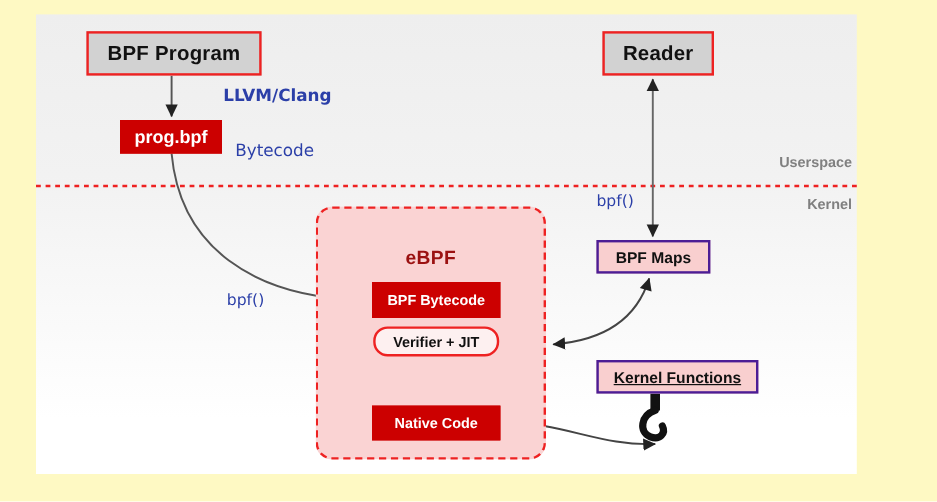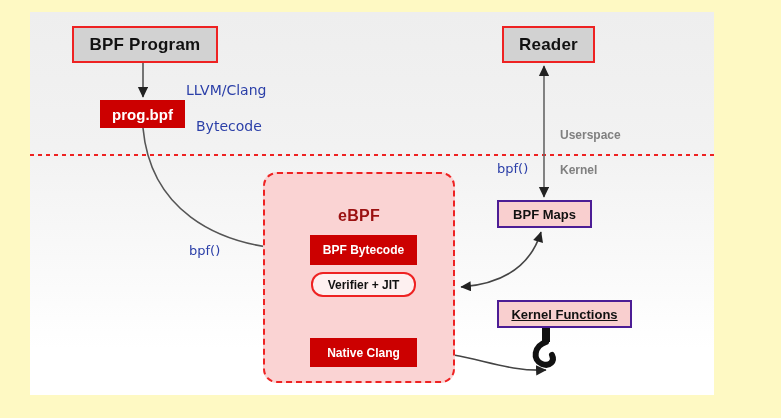--- a/index.html
+++ b/index.html
@@ -111,32 +111,32 @@
   }
 
   
   .annot-blue {
     position: absolute;
     color: #2b3fa8;
     font-family: "DejaVu Sans", sans-serif;
     font-size: 13px;
     white-space: nowrap;
   }
-  #annot-llvm     { left: 186px; top: 82px;  font-size: 14px; }
+  #annot-llvm     { left: 186px; top: 72px;  font-size: 14px; font-weight: bold; }
   #annot-bytecode { left: 196px; top: 118px; font-size: 14px; }
   #annot-bpf-left { left: 189px; top: 243px; font-size: 13px; }
   #annot-bpf-right{ left: 497px; top: 161px; font-size: 13px; }
 
   
   .zone-label {
     position: absolute;
     color: #808080;
     font-size: 12px;
     font-weight: bold;
-    text-align: left;
+    text-align: right;
     white-space: nowrap;
   }
   #label-userspace { left: 560px; top: 128px; width: 150px; }
   #label-kernel    { left: 560px; top: 163px; width: 150px; }
 </style>
 </head>
 <body>
 
 <div id="canvas">
 
@@ -193,21 +193,21 @@
 
   <div class="node box-red" id="node-bpf-bytecode">
     <span>BPF Bytecode</span>
   </div>
 
   <div class="node box-white" id="node-verifier">
     <span>Verifier + JIT</span>
   </div>
 
   <div class="node box-red" id="node-native-code">
-    <span>Native Clang</span>
+    <span>Native Code</span>
   </div>
 
   <div class="node box-pink" id="node-bpf-maps">
     <span>BPF Maps</span>
   </div>
 
   <div class="node box-pink" id="node-kernel-fns">
     <span>Kernel Functions</span>
   </div>
 

